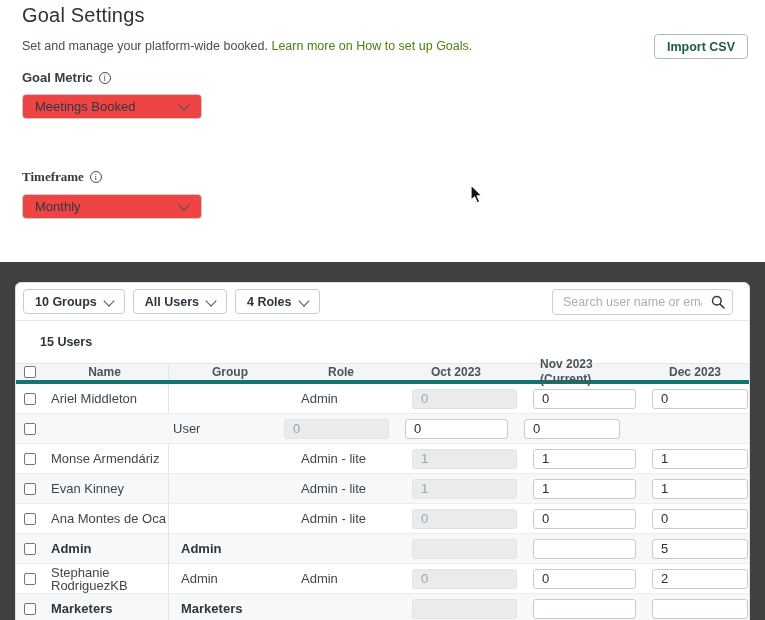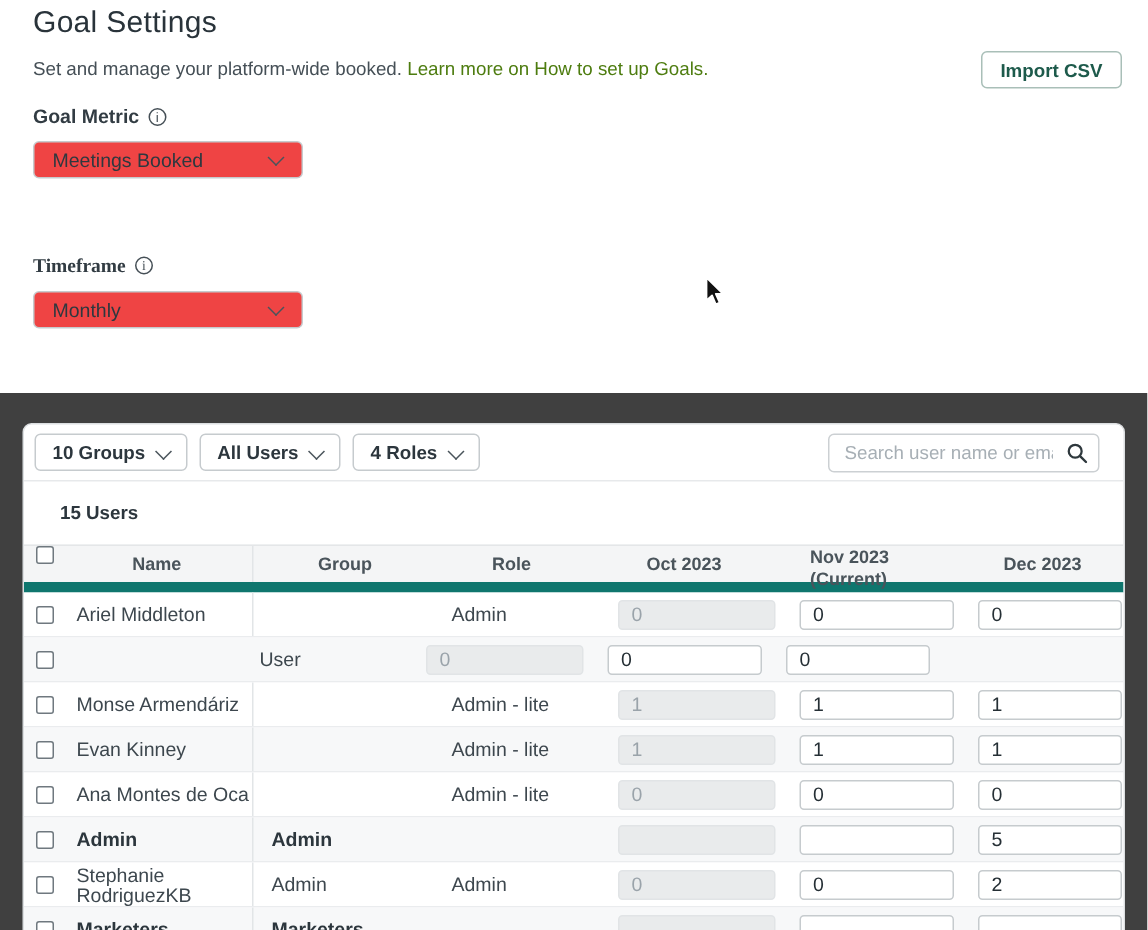--- a/index.html
+++ b/index.html
@@ -43,22 +43,22 @@
     font-family:inherit;cursor:pointer;}
   .filter-btn .chev{margin-top:-2px;}
   .search-wrap{position:absolute;right:16px;top:6px;width:181px;height:26px;}
   .search-wrap input{width:100%;height:100%;box-sizing:border-box;border:1px solid #ccd0d3;border-radius:4px;
     padding:0 30px 0 10px;font-size:12.5px;color:#2c363d;font-family:inherit;outline:none;}
   .search-wrap input::placeholder{color:#a7afb5;}
   .search-icon{position:absolute;right:8px;top:6px;}
   .users-count{height:42px;display:flex;align-items:center;padding-left:24px;box-sizing:border-box;
     font-size:12.5px;font-weight:700;color:#2c363d;}
   
-  .thead{display:flex;align-items:flex-start;height:32px;box-sizing:border-box;background:#f4f5f6;
-    border-top:1px solid #e4e6e8;border-bottom:7px solid #0f766e;
+  .thead{display:flex;align-items:center;height:21px;box-sizing:border-box;background:#f4f5f6;
+    border-top:1px solid #e4e6e8;border-bottom:4px solid #0f766e;
     font-size:12px;font-weight:700;color:#4a545b;}
   .c-cb{width:25px;flex:none;}
   .c-name{width:128px;flex:none;box-sizing:border-box;border-right:1px solid #e2e5e7;align-self:stretch;
     display:flex;align-items:center;}
   .c-group{width:122px;flex:none;box-sizing:border-box;}
   .c-role{width:100px;flex:none;box-sizing:border-box;}
   .c-oct{width:130px;flex:none;}
   .c-nov{width:120px;flex:none;}
   .c-dec{flex:1;}
   .thead .c-name,.thead .c-group,.thead .c-role,.thead .c-oct,.thead .c-dec{justify-content:center;text-align:center;}

